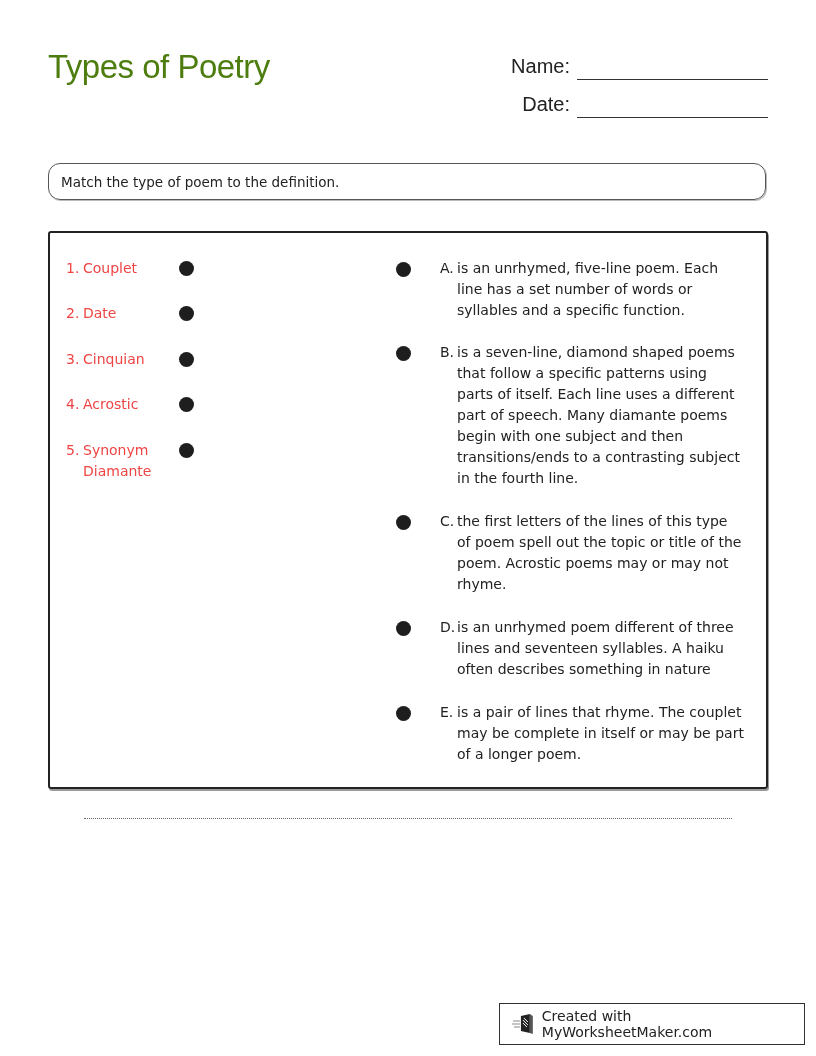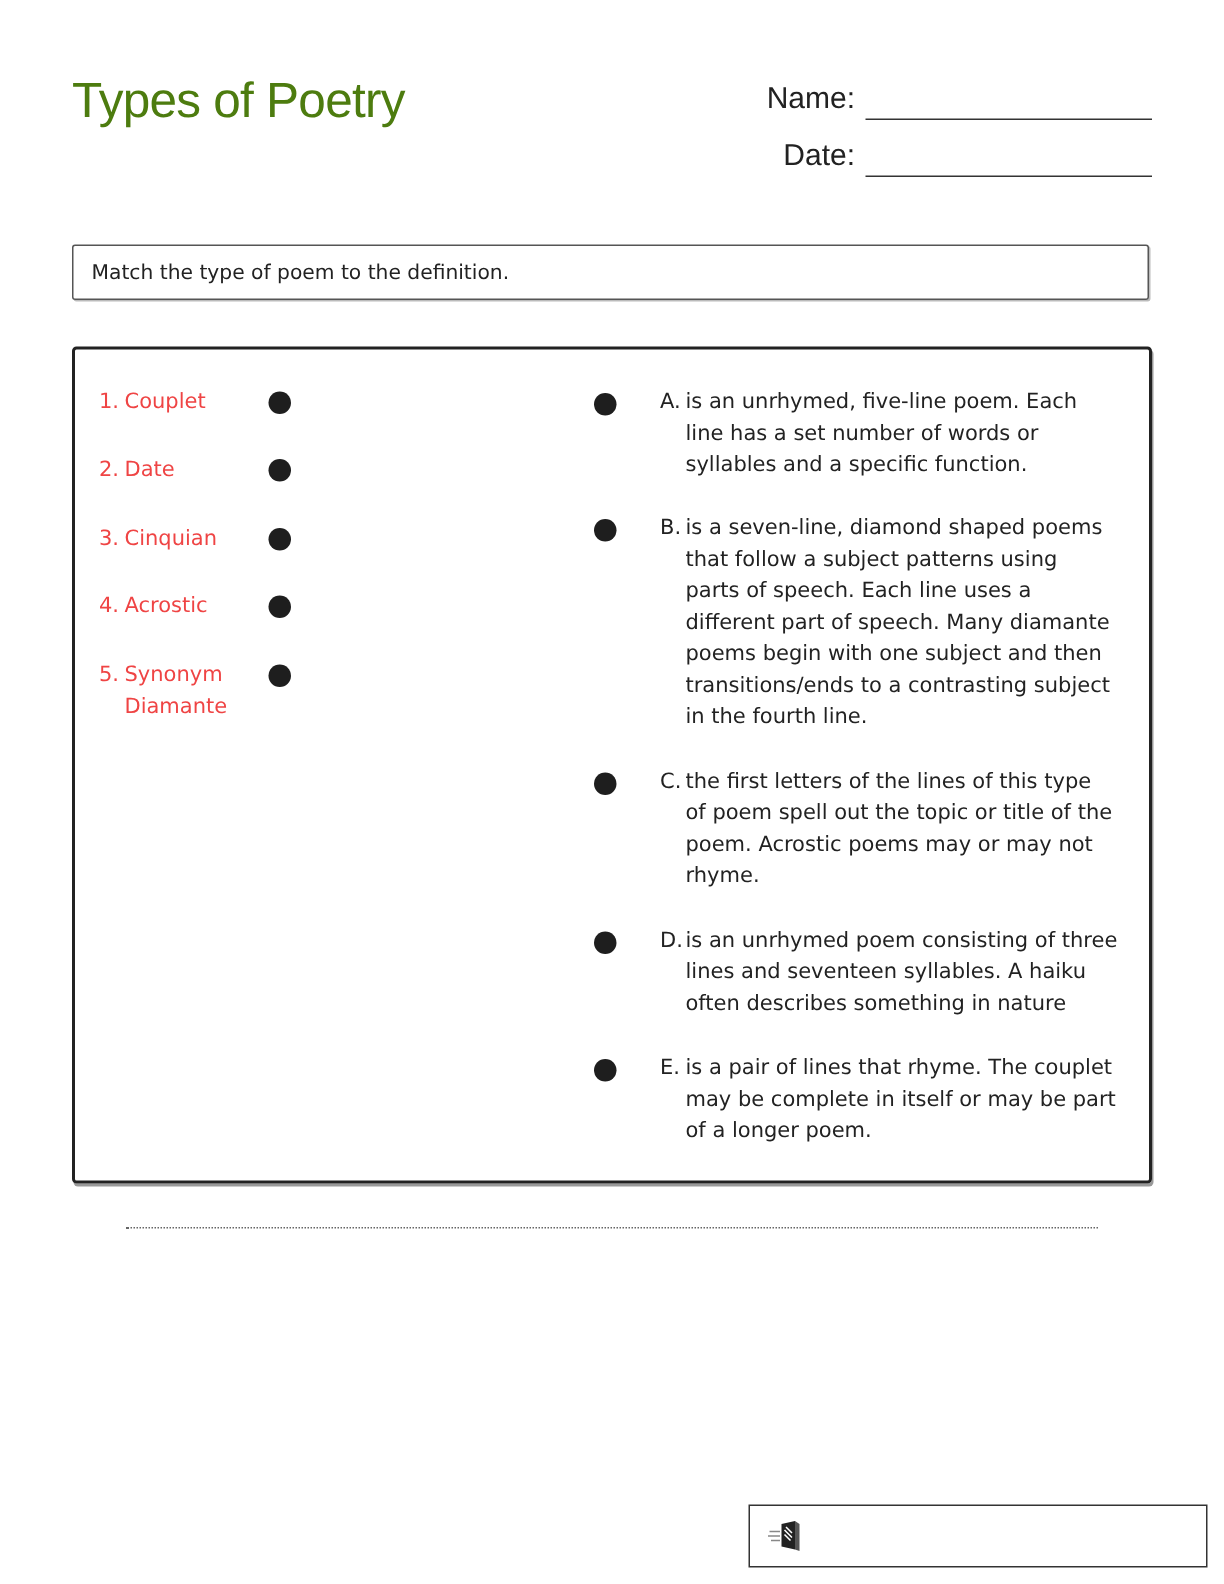--- a/index.html
+++ b/index.html
@@ -17,21 +17,21 @@
   .field-row .lbl {
     position: absolute; right: 198px; bottom: 2px;
     font-size: 20px; color: #222; font-family: "Liberation Sans", sans-serif;
   }
   .field-row .line {
     position: absolute; left: 77px; right: 0; bottom: 0;
     border-bottom: 1px solid #333; height: 0;
   }
   .instructions {
     position: absolute; left: 48px; top: 163px; width: 718px; height: 37px;
-    border: 1px solid #555; border-radius: 2px; box-sizing: border-box;
+    border: 1px solid #555; border-radius: 12px; box-sizing: border-box;
     font-size: 13.5px; line-height: 37px; padding-left: 12px; color: #222;
     box-shadow: 1px 1px 0 #bbb;
   }
   .match-box {
     position: absolute; left: 48px; top: 231px; width: 720px; height: 558px;
     border: 2px solid #222; border-radius: 3px; box-sizing: border-box;
     box-shadow: 1px 2px 0 #999;
   }
   .term {
     position: absolute; left: 66px; font-size: 14px; line-height: 21px; color: #ef4444;
@@ -104,45 +104,46 @@
 
 <div class="dot" style="left:396px; top:262px;"></div>
 <div class="def" style="top:258px; width:305px;">
   <span class="letter">A.</span>
   <span class="body">is an unrhymed, five-line poem. Each line has a set number of words or syllables and a specific function.</span>
 </div>
 
 <div class="dot" style="left:396px; top:346px;"></div>
 <div class="def" style="top:342px; width:305px;">
   <span class="letter">B.</span>
-  <span class="body">is a seven-line, diamond shaped poems that follow a subject patterns using parts of speech. Each line uses a different part of speech. Many diamante poems begin with one subject and then transitions/ends to a contrasting subject in the fourth line.</span>
+  <span class="body">is a seven-line, diamond shaped poems that follow a specific patterns using parts of itself. Each line uses a different part of speech. Many diamante poems begin with one subject and then transitions/ends to a contrasting subject in the fourth line.</span>
 </div>
 
 <div class="dot" style="left:396px; top:515px;"></div>
 <div class="def" style="top:511px; width:305px;">
   <span class="letter">C.</span>
   <span class="body">the first letters of the lines of this type of poem spell out the topic or title of the poem. Acrostic poems may or may not rhyme.</span>
 </div>
 
 <div class="dot" style="left:396px; top:621px;"></div>
 <div class="def" style="top:617px; width:310px;">
   <span class="letter">D.</span>
-  <span class="body">is an unrhymed poem consisting of three lines and seventeen syllables. A haiku often describes something in nature</span>
+  <span class="body">is an unrhymed poem different of three lines and seventeen syllables. A haiku often describes something in nature</span>
 </div>
 
 <div class="dot" style="left:396px; top:706px;"></div>
 <div class="def" style="top:702px; width:305px;">
   <span class="letter">E.</span>
   <span class="body">is a pair of lines that rhyme. The couplet may be complete in itself or may be part of a longer poem.</span>
 </div>
 
 <div class="cutline"></div>
 
 <div class="footer">
   <svg class="logo" viewBox="0 0 24 22">
     <line x1="1" y1="8" x2="8" y2="8" stroke="#888" stroke-width="1"></line>
     <line x1="0" y1="11" x2="8" y2="11" stroke="#888" stroke-width="1"></line>
     <line x1="2" y1="14" x2="8" y2="14" stroke="#888" stroke-width="1"></line>
     <path d="M9 3 L18 1 L18 20 L9 18 Z" fill="#222"></path>
     <path d="M18 1 L21 3 L21 21 L18 20 Z" fill="#555"></path>
     <path d="M11 7 L16 12 M11 10 L15 14 M12 5 L16 9" stroke="#fff" stroke-width="1"></path>
   </svg>
+  <span class="ftxt">Created with MyWorksheetMaker.com</span>
 </div>
 
 </body></html>

